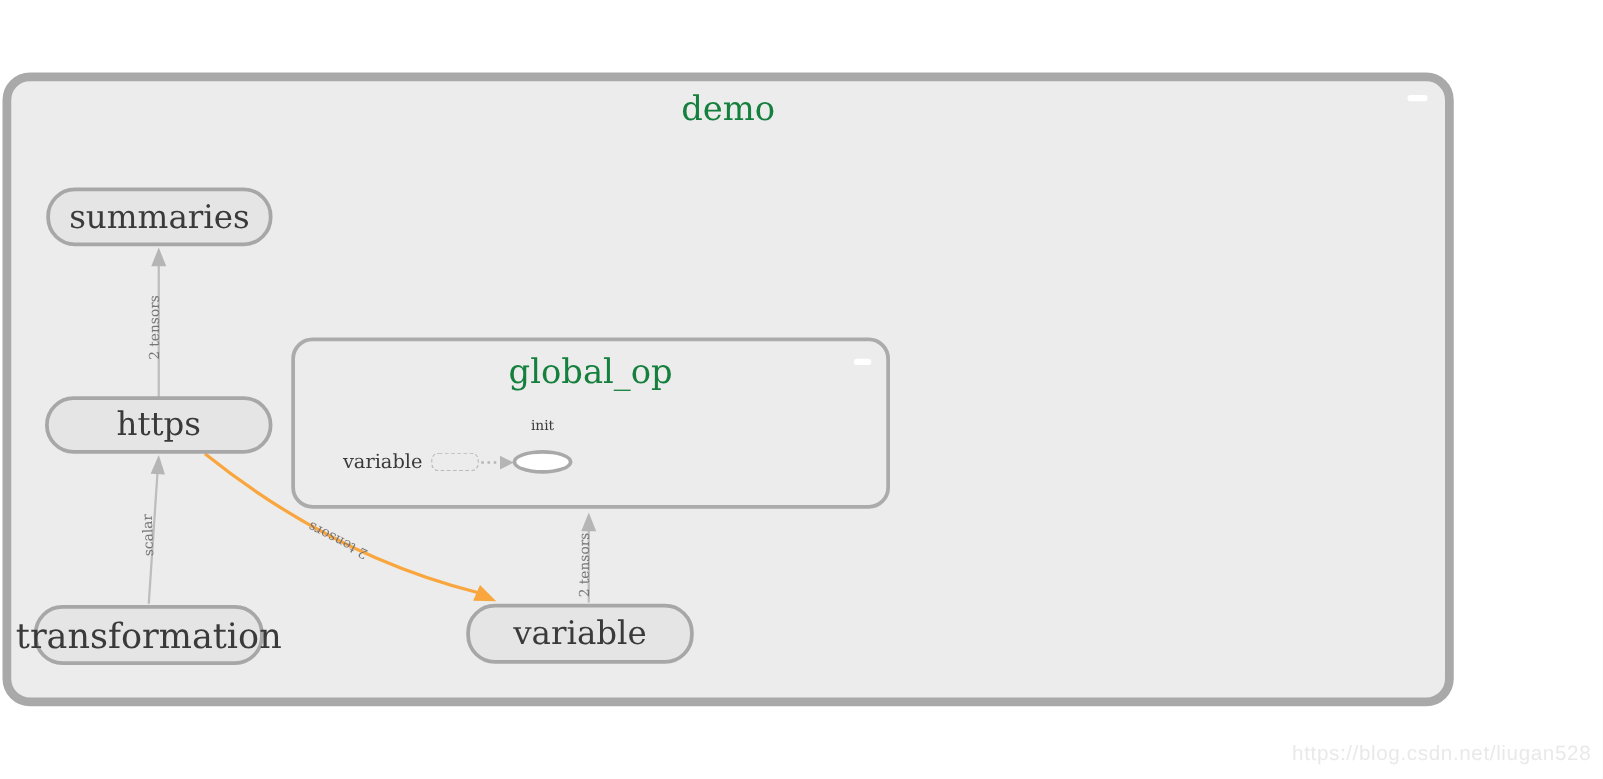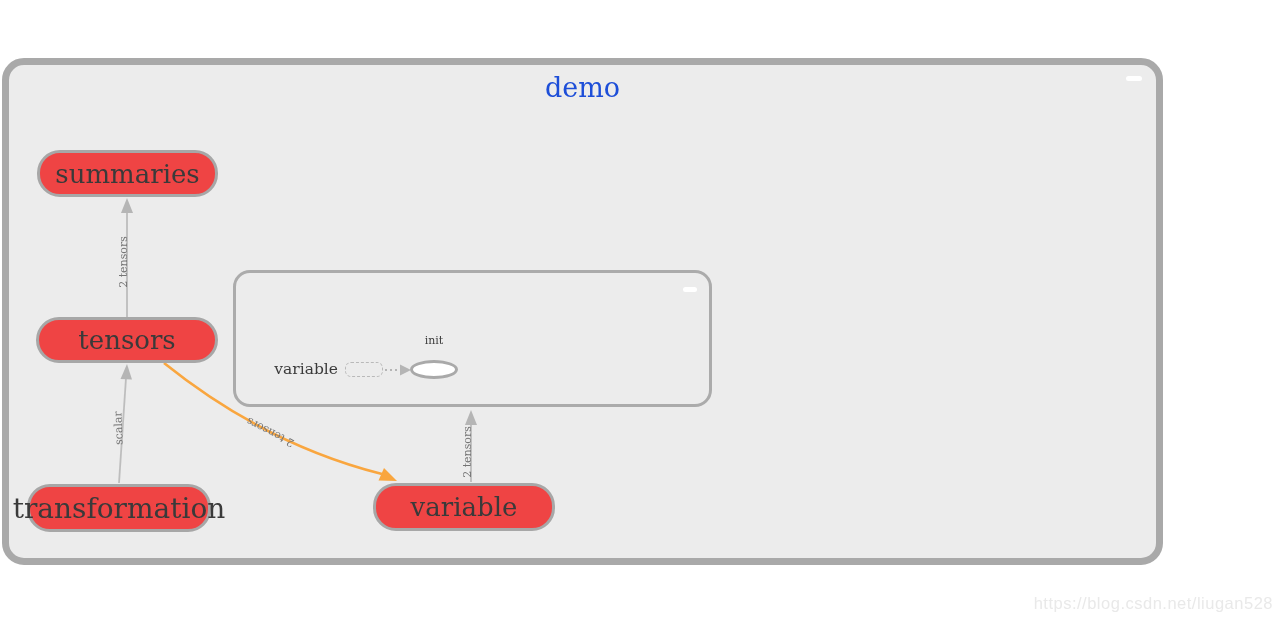--- a/index.html
+++ b/index.html
@@ -14,33 +14,33 @@
   .group-root {
     left:2px; top:58px; width:1161px; height:507px;
     border:7px solid #a9a9a9; border-radius:22px;
   }
   .group-sub {
     left:233px; top:270px; width:479px; height:137px;
     border:3px solid #ababab; border-radius:17px;
   }
   .group-title {
     position:absolute; left:0; right:0; text-align:center;
-    color:#1d4ed8; font-size:27px; line-height:30px; white-space:nowrap;
+    color:#15803d; font-size:27px; line-height:30px; white-space:nowrap;
   }
   .group-root .group-title { top:8px; }
   .group-sub  .group-title { top:10px; }
   .minus-btn {
     position:absolute; background:#ffffff; border-radius:2.5px;
   }
   .group-root .minus-btn { right:14px; top:11px; width:16px; height:5px; }
   .group-sub  .minus-btn { right:12px; top:14px; width:14px; height:4.5px; }
 
   
   .op-node {
-    position:absolute; box-sizing:border-box; background:#ef4444;
+    position:absolute; box-sizing:border-box; background:#e5e5e5;
     border:3px solid #a7a7a7; border-radius:23px;
     display:flex; align-items:center; justify-content:center;
     color:#3a3a3a; font-size:26px; white-space:nowrap;
   }
   .node-summaries      { left:37px;  top:150px; width:181px; height:47px; }
   .node-update         { left:36px;  top:317px; width:182px; height:46px; }
   .node-transformation { left:27px;  top:484px; width:184px; height:48px; font-size:28px; }
   .node-variable       { left:373px; top:483px; width:182px; height:48px; }
 
   
@@ -85,20 +85,21 @@
 <body>
 
 <div class="stage">
 
   <div class="group-box group-root">
     <div class="group-title">demo</div>
     <div class="minus-btn"></div>
   </div>
 
   <div class="group-box group-sub">
+    <div class="group-title">global_op</div>
     <div class="minus-btn"></div>
   </div>
 
   <div class="init-label">init</div>
   <div class="init-ellipse"></div>
 
   <div class="annotation-label">variable</div>
   <div class="annotation-box"></div>
 
   <svg class="edge-layer" width="1282" height="623" viewBox="0 0 1282 623">
@@ -130,21 +131,21 @@
     <g>
       <path class="edge-dotted" d="M385,370 L400,370"></path>
       <polygon class="arrow-gray" points="411,370 400,364.5 400,375.5"></polygon>
     </g>
   </svg>
 
   <div class="op-node node-summaries">
     <span>summaries</span>
   </div>
   <div class="op-node node-update">
-    <span>tensors</span>
+    <span>https</span>
   </div>
   <div class="op-node node-transformation">
     <span>transformation</span>
   </div>
   <div class="op-node node-variable">
     <span>variable</span>
   </div>
 
   <div class="watermark">https://blog.csdn.net/liugan528</div>
 </div>

